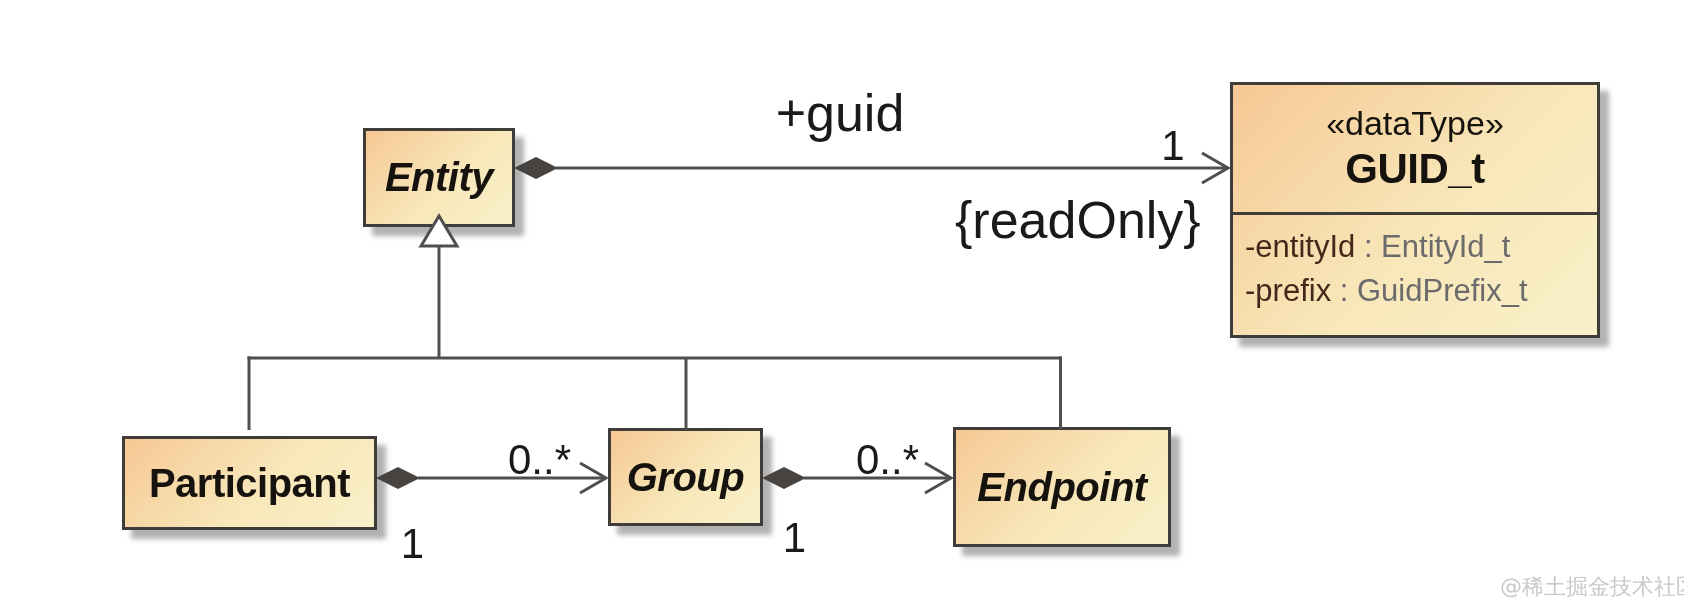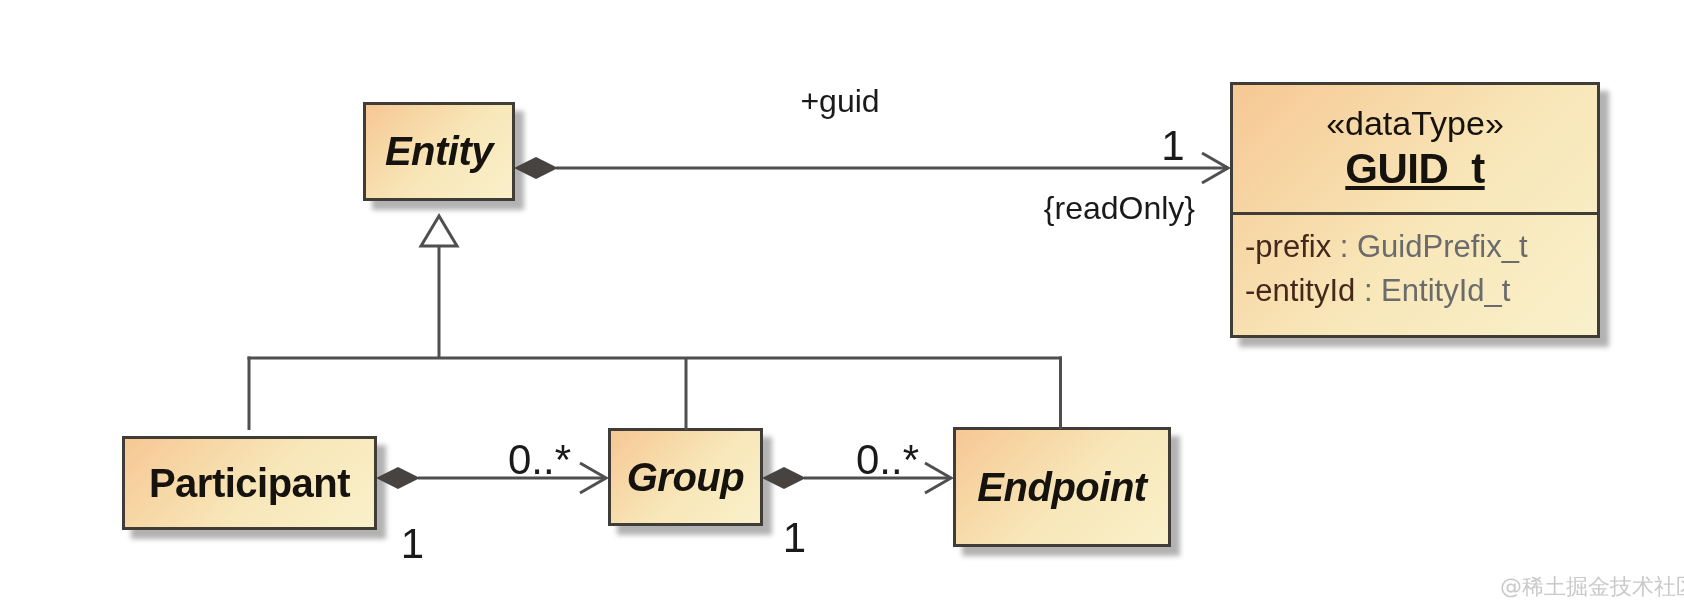--- a/index.html
+++ b/index.html
@@ -15,44 +15,44 @@
     box-sizing:border-box;
     border:3px solid #403c38;
     background:linear-gradient(135deg,#f6c894 0%,#f8e7b9 55%,#f9f0ca 100%);
     box-shadow:9px 9px 5px rgba(0,0,0,0.30);
     display:flex;align-items:center;justify-content:center;
     color:#16130f;
     font-size:40px;font-weight:bold;
     letter-spacing:-0.5px;
   }
   .uml-box.abstract{font-style:italic;}
-  .box-entity{left:363px;top:102px;width:152px;height:99px;}
+  .box-entity{left:363px;top:128px;width:152px;height:99px;}
   .box-participant{left:122px;top:436px;width:255px;height:94px;}
   .box-group{left:608px;top:428px;width:155px;height:98px;}
   .box-endpoint{left:953px;top:427px;width:218px;height:120px;}
   .box-guid{
     left:1230px;top:82px;width:370px;height:256px;
     flex-direction:column;align-items:stretch;justify-content:flex-start;
     font-weight:normal;letter-spacing:0;
   }
   .dt-header{
     height:130px;box-sizing:border-box;
     border-bottom:3px solid #403c38;
     display:flex;flex-direction:column;align-items:center;justify-content:center;
     gap:2px;
   }
   .dt-stereotype{font-size:34px;font-weight:400;color:#16130f;}
-  .dt-name{font-size:42px;font-weight:bold;color:#16130f;letter-spacing:-0.5px;text-decoration:underline;}
+  .dt-name{font-size:42px;font-weight:bold;color:#16130f;letter-spacing:-0.5px;}
   .dt-attrs{padding:10px 6px 0 12px;font-size:31px;line-height:44px;font-weight:400;}
   .attr-name{color:#44281a;}
   .attr-type{color:#6b6b6b;}
   .connector-layer{position:absolute;left:0;top:0;z-index:5;}
   .edge-label{
     position:absolute;z-index:6;
-    color:#1a1a1a;font-size:32px;line-height:1.12;
+    color:#1a1a1a;font-size:52px;line-height:1.12;
     text-align:center;white-space:nowrap;
   }
   .lbl-guid{left:770px;top:84px;width:140px;}
   .lbl-guid-mult{left:1150px;top:122px;width:46px;font-size:42px;}
   .lbl-readonly{left:955px;top:191px;width:240px;text-align:right;}
   .lbl-pg-mult{left:492px;top:436px;width:95px;font-size:42px;}
   .lbl-pg-one{left:390px;top:520px;width:45px;font-size:42px;}
   .lbl-ge-mult{left:840px;top:436px;width:95px;font-size:42px;}
   .lbl-ge-one{left:772px;top:514px;width:45px;font-size:42px;}
   .watermark{
@@ -84,22 +84,22 @@
   <div class="uml-box abstract box-endpoint">
     <span>Endpoint</span>
   </div>
 
   <div class="uml-box box-guid">
     <div class="dt-header">
       <div class="dt-stereotype">«dataType»</div>
       <div class="dt-name">GUID_t</div>
     </div>
     <div class="dt-attrs">
+      <div><span class="attr-name">-entityId</span><span class="attr-type"> : EntityId_t</span></div>
       <div><span class="attr-name">-prefix</span><span class="attr-type"> : GuidPrefix_t</span></div>
-      <div><span class="attr-name">-entityId</span><span class="attr-type"> : EntityId_t</span></div>
     </div>
   </div>
 
   <svg class="connector-layer" width="1684" height="604" viewBox="0 0 1684 604">
 
     <line x1="439" y1="244" x2="439" y2="358" stroke="#4f4f4f" stroke-width="3"></line>
     <line x1="247.5" y1="358" x2="1062" y2="358" stroke="#4f4f4f" stroke-width="3"></line>
     <line x1="249" y1="356.5" x2="249" y2="430" stroke="#4f4f4f" stroke-width="3"></line>
     <line x1="686" y1="358" x2="686" y2="430" stroke="#4f4f4f" stroke-width="3"></line>
     <line x1="1060.5" y1="356.5" x2="1060.5" y2="429" stroke="#4f4f4f" stroke-width="3"></line>

